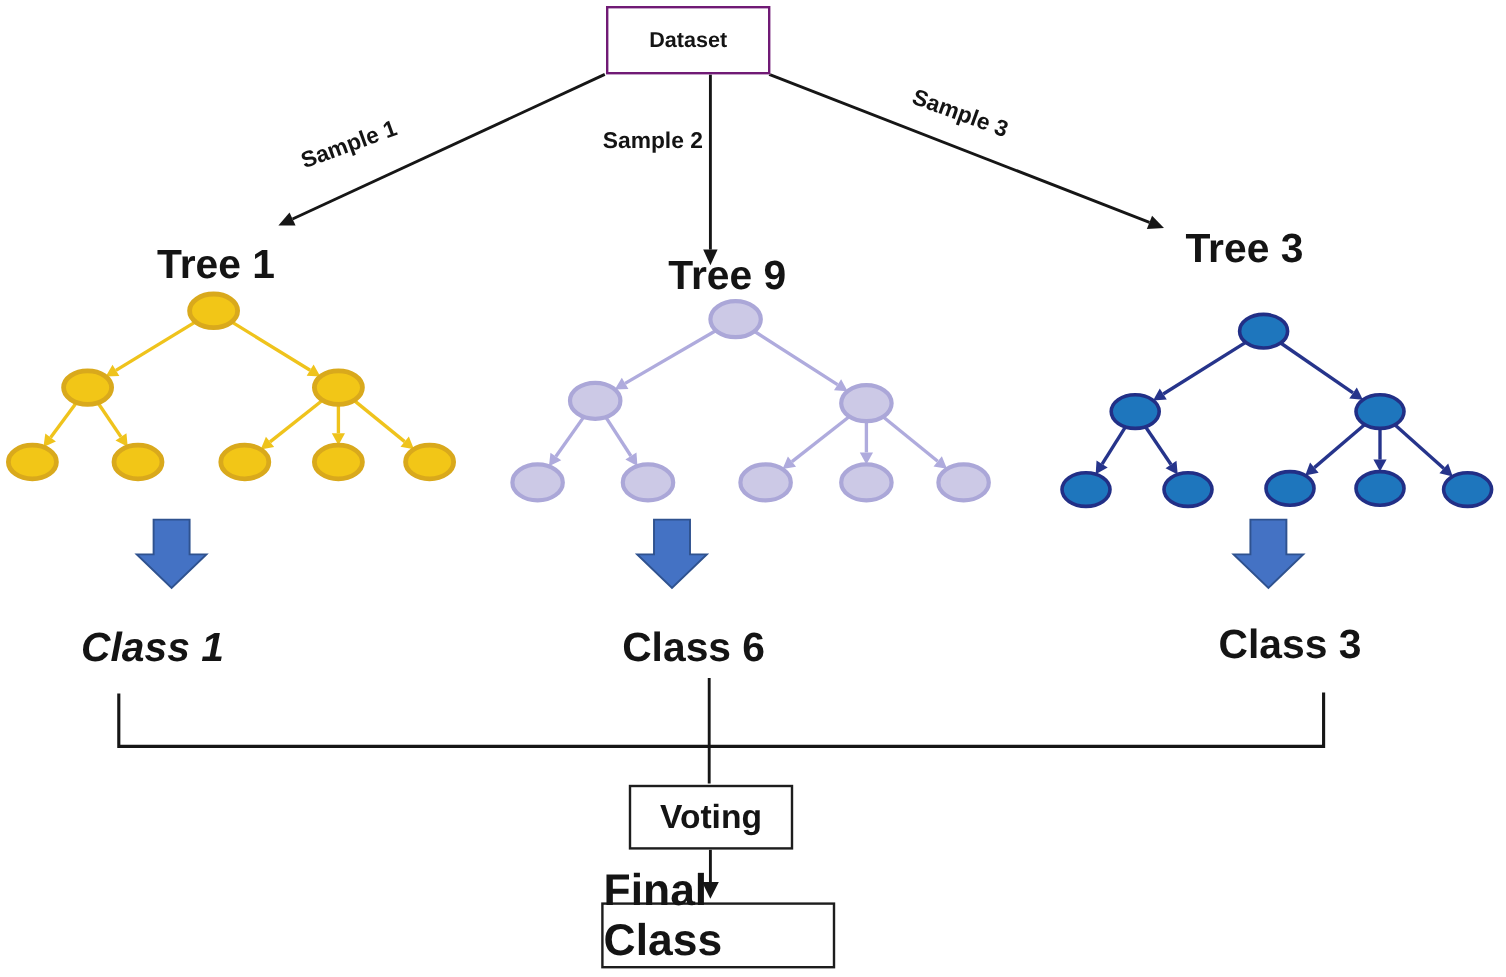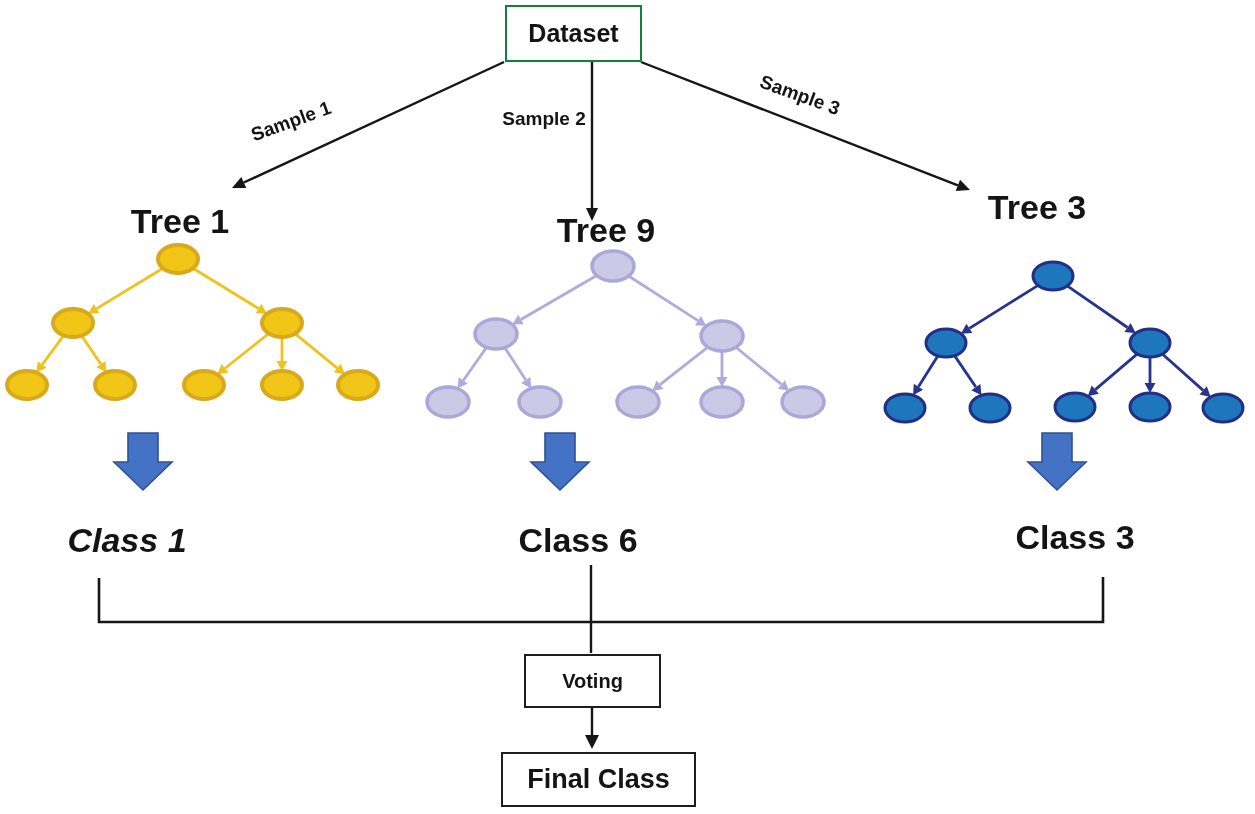--- a/index.html
+++ b/index.html
@@ -13,23 +13,23 @@
     transform:translate(-50%,-50%);line-height:1;
   }
   .lbl.rot-neg{transform:translate(-50%,-50%) rotate(-20deg);}
   .lbl.rot-pos{transform:translate(-50%,-50%) rotate(20deg);}
   .tree-lbl,.class-lbl{font-size:34px;}
   .sample-lbl{font-size:19px;}
   .box{
     position:absolute;background:#ffffff;display:flex;align-items:center;justify-content:center;
     font-weight:700;box-sizing:border-box;
   }
-  .box.dataset{border:2px solid #15803d;font-size:25px;}
-  .box.voting{border:2px solid #1d1d1d;font-size:20px;}
-  .box.final{border:2px solid #1d1d1d;font-size:27px;}
+  .box.dataset{border:2px solid #701a75;font-size:18px;}
+  .box.voting{border:2px solid #1d1d1d;font-size:28px;}
+  .box.final{border:2px solid #1d1d1d;font-size:37px;align-items:flex-end;}
 </style>
 </head>
 <body>
 
 <div class="stage">
 
   <svg id="diagram-svg" width="1255" height="814" viewBox="0 0 1255 814">
       <line x1="162.91672891171092" y1="268.1936128538143" x2="96.62211436210151" y2="308.6017588650048" stroke="#EFC31C" stroke-width="2.8"></line>
       <polygon points="88.08327108828908,313.8063871461857 93.75956880745201,303.90539506440797 99.48465991675101,313.2981226656016" fill="#EFC31C"></polygon>
       <line x1="193.02081746869885" y1="268.24357998073776" x2="258.4625993642557" y2="308.51544576261887" stroke="#EFC31C" stroke-width="2.8"></line>

